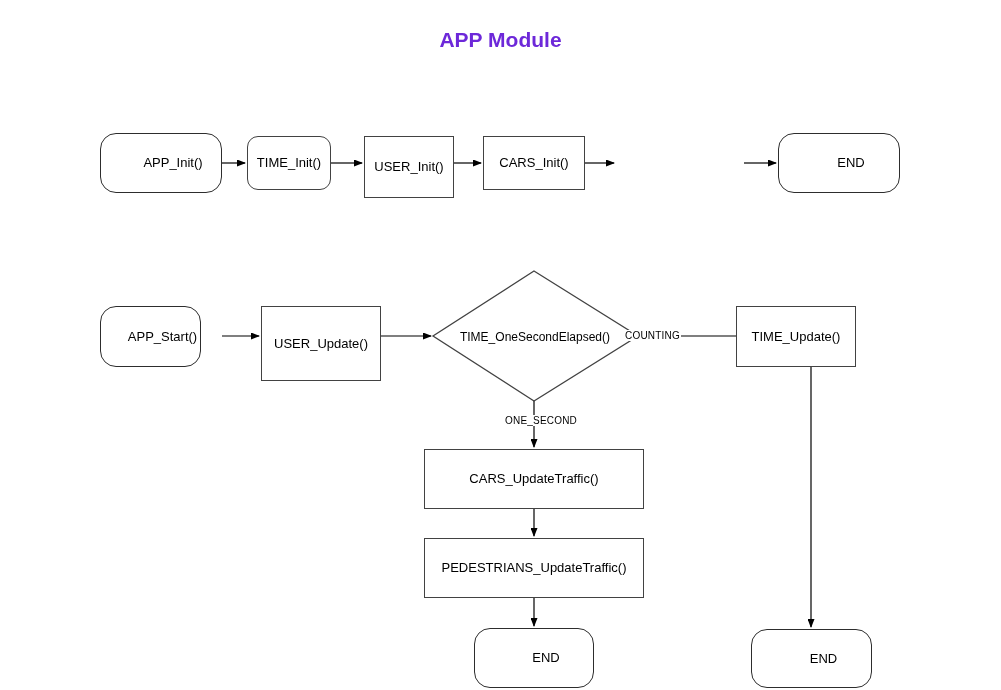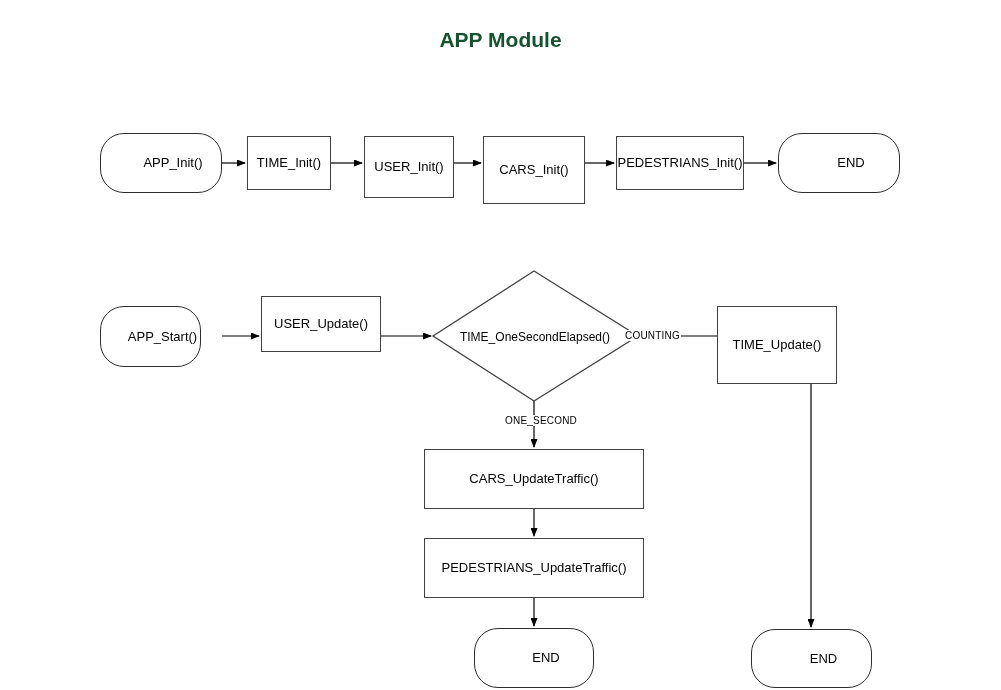--- a/index.html
+++ b/index.html
@@ -7,58 +7,58 @@
     position:relative;
     width:1001px;height:690px;
     background:#ffffff;
     font-family:"Liberation Sans", sans-serif;
     color:#000;
     overflow:hidden;
   }
   #diagram-title{
     position:absolute;left:0;top:28px;width:100%;
     text-align:center;
-    font-size:21px;font-weight:bold;color:#14532d;
+    font-size:21px;font-weight:bold;color:#6d28d9;
   }
   #connector-layer{
     position:absolute;left:0;top:0;width:1001px;height:690px;z-index:1;
   }
   .node{
     position:absolute;z-index:2;
     box-sizing:border-box;
     background:#ffffff;
     border:1.4px solid #424242;
     display:flex;align-items:center;justify-content:center;
     font-size:13px;line-height:1.2;text-align:center;
     white-space:nowrap;
   }
-  .node.rounded{border-radius:24px;border-color:#2d2d2d;border-width:1.2px;padding-left:24px;}
+  .node.rounded{border-radius:16px;border-color:#2d2d2d;border-width:1.2px;padding-left:24px;}
   .decision-label{
     position:absolute;z-index:2;
     display:flex;align-items:center;justify-content:center;
     font-size:12px;white-space:nowrap;background:transparent;
   }
   .edge-label{
     position:absolute;z-index:3;
     font-size:10px;letter-spacing:0.2px;
     background:#ffffff;padding:0 1px;color:#000;
     white-space:nowrap;
   }
   
   #n-app-init        {left:100px;top:133px;width:122px;height:60px;}
-  #n-time-init       {left:247px;top:136px;width:84px; height:54px;}
+  #n-time-init       {left:247px;top:136px;width:84px; height:54px;border-radius:11px;}
   #n-user-init       {left:364px;top:136px;width:90px; height:62px;}
-  #n-cars-init       {left:483px;top:136px;width:102px;height:68px;}
+  #n-cars-init       {left:483px;top:136px;width:102px;height:54px;}
   #n-pedestrians-init{left:616px;top:136px;width:128px;height:54px;}
   #n-end-top         {left:778px;top:133px;width:122px;height:60px;}
   
   #n-app-start       {left:100px;top:306px;width:101px;height:61px;}
-  #n-user-update     {left:261px;top:296px;width:120px;height:56px;text-align:center;}
+  #n-user-update     {left:261px;top:306px;width:120px;height:75px;text-align:center;}
   #decision-label    {left:434px;top:316px;width:202px;height:41px;}
-  #n-time-update     {left:717px;top:306px;width:120px;height:78px;}
+  #n-time-update     {left:736px;top:306px;width:120px;height:61px;}
   #n-cars-update-traffic       {left:424px;top:449px;width:220px;height:60px;}
   #n-pedestrians-update-traffic{left:424px;top:538px;width:220px;height:60px;}
   #n-end-center      {left:474px;top:628px;width:120px;height:60px;}
   #n-end-right       {left:751px;top:629px;width:121px;height:59px;}
   
   #lbl-counting  {left:624px;top:330px;}
   #lbl-one-second{left:504px;top:415px;}
 </style>
 </head>
 <body>
@@ -89,21 +89,20 @@
       <line x1="534" y1="598" x2="534" y2="626" marker-end="url(#arrow)"></line>
       <line x1="811" y1="367" x2="811" y2="627" marker-end="url(#arrow)"></line>
     </g>
     <polygon points="534,271 638,336 534,401 433,336" fill="#ffffff" stroke="#424242" stroke-width="1.3"></polygon>
   </svg>
 
   <div class="node rounded" id="n-app-init">APP_Init()</div>
   <div class="node" id="n-time-init">TIME_Init()</div>
   <div class="node" id="n-user-init">USER_Init()</div>
   <div class="node" id="n-cars-init">CARS_Init()</div>
-  <div class="node" id="n-pedestrians-init">PEDESTRIANS_Init()</div>
   <div class="node rounded" id="n-end-top">END</div>
 
   <div class="node rounded" id="n-app-start">APP_Start()</div>
   <div class="node" id="n-user-update">USER_Update()</div>
   <div class="decision-label" id="decision-label">TIME_OneSecondElapsed()</div>
   <div class="node" id="n-time-update">TIME_Update()</div>
 
   <div class="node" id="n-pedestrians-update-traffic">PEDESTRIANS_UpdateTraffic()</div>
   <div class="node" id="n-cars-update-traffic">CARS_UpdateTraffic()</div>
   <div class="node rounded" id="n-end-center">END</div>

